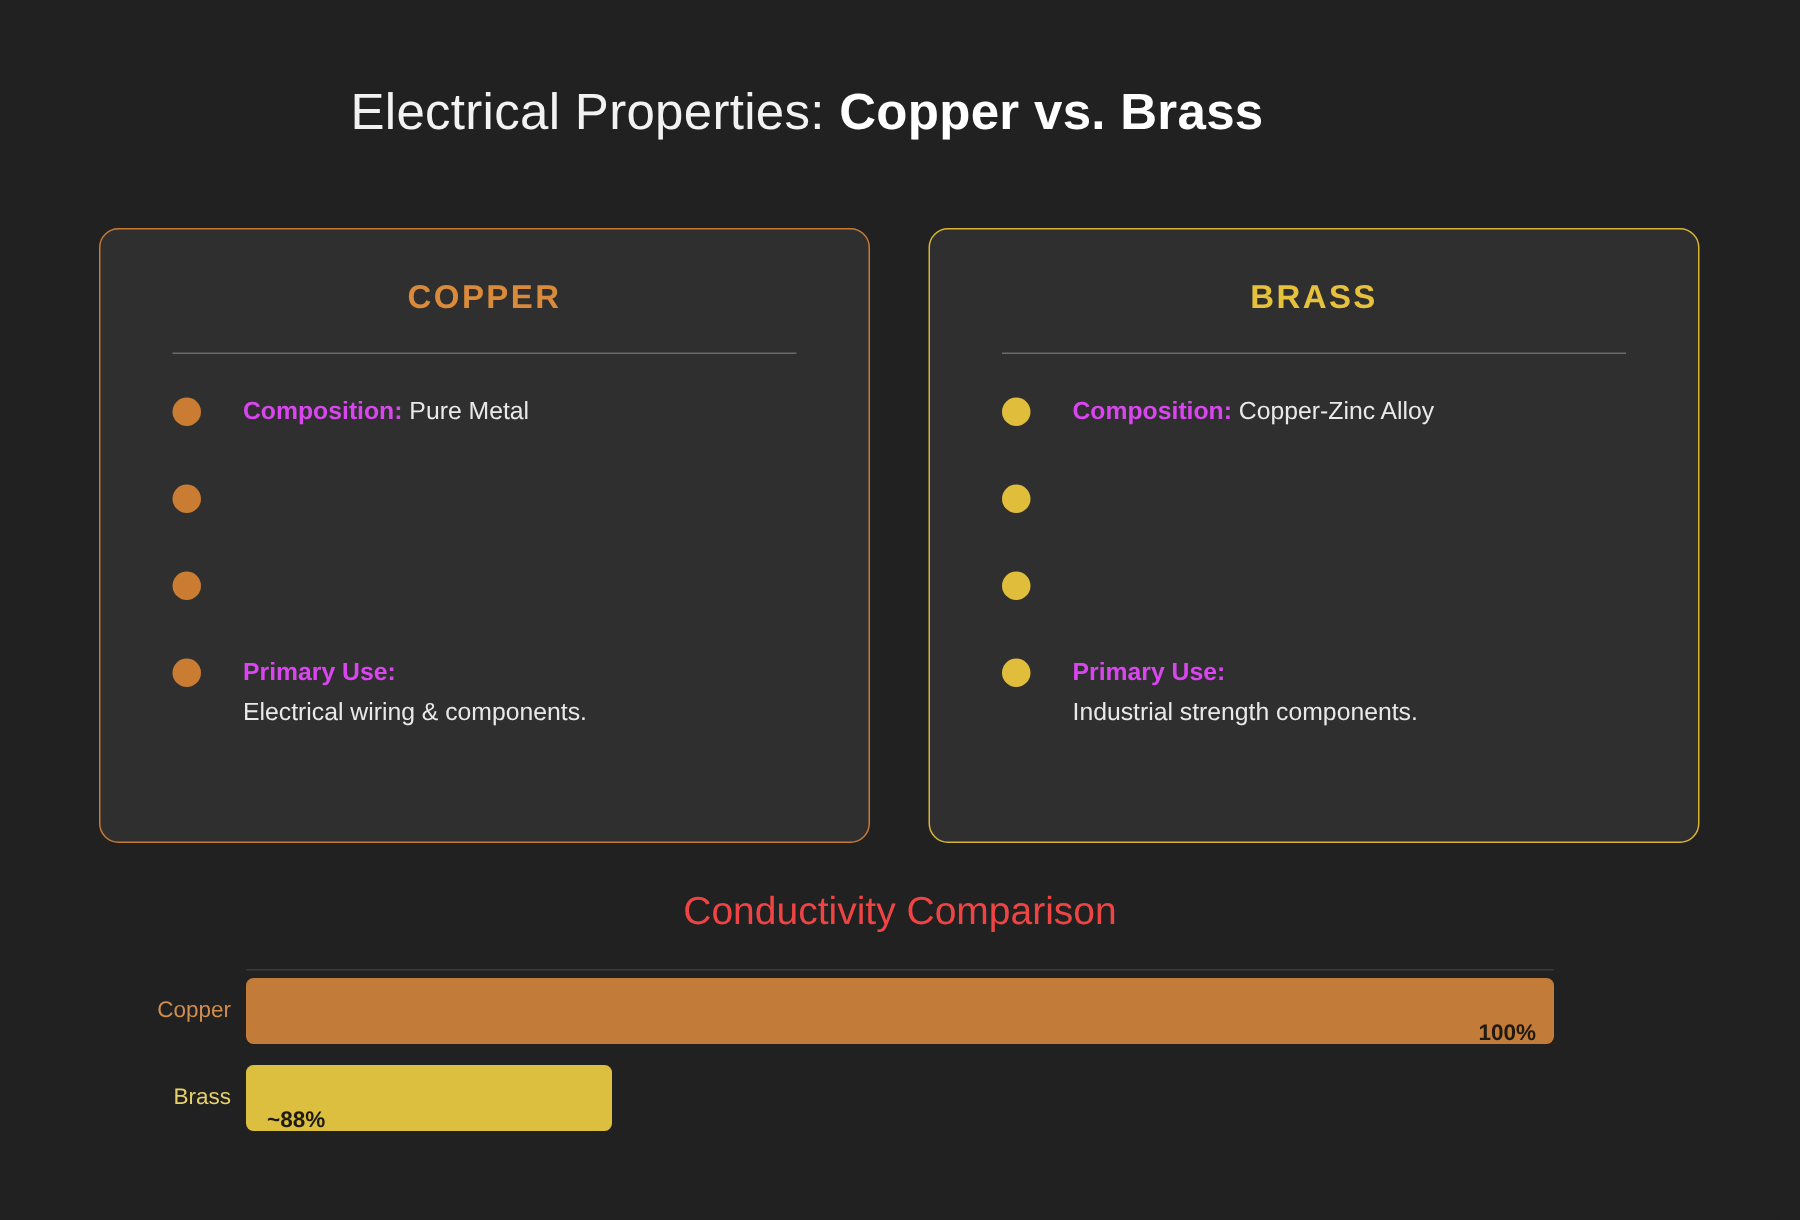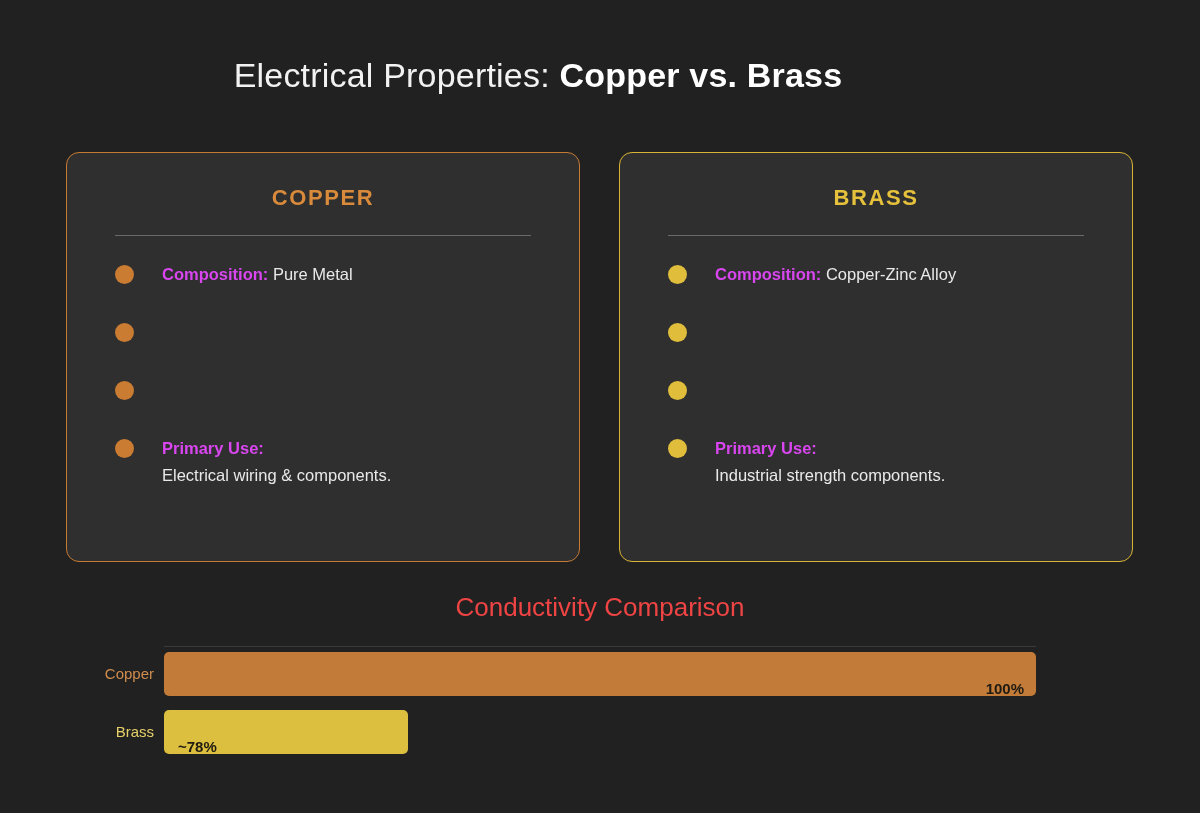--- a/index.html
+++ b/index.html
@@ -259,18 +259,18 @@
 
       <div class="bar-row r0">
         <span class="bar-label">Copper</span>
         <div class="bar" style="width: 100%;"></div>
         <span class="bar-value">100%</span>
       </div>
 
       <div class="bar-row r1">
         <span class="bar-label">Brass</span>
         <div class="bar" style="width: 28%;"></div>
-        <span class="bar-value">~78%</span>
+        <span class="bar-value">~88%</span>
       </div>
     </div>
   </section>
 
 </div>
 
 </body></html>

